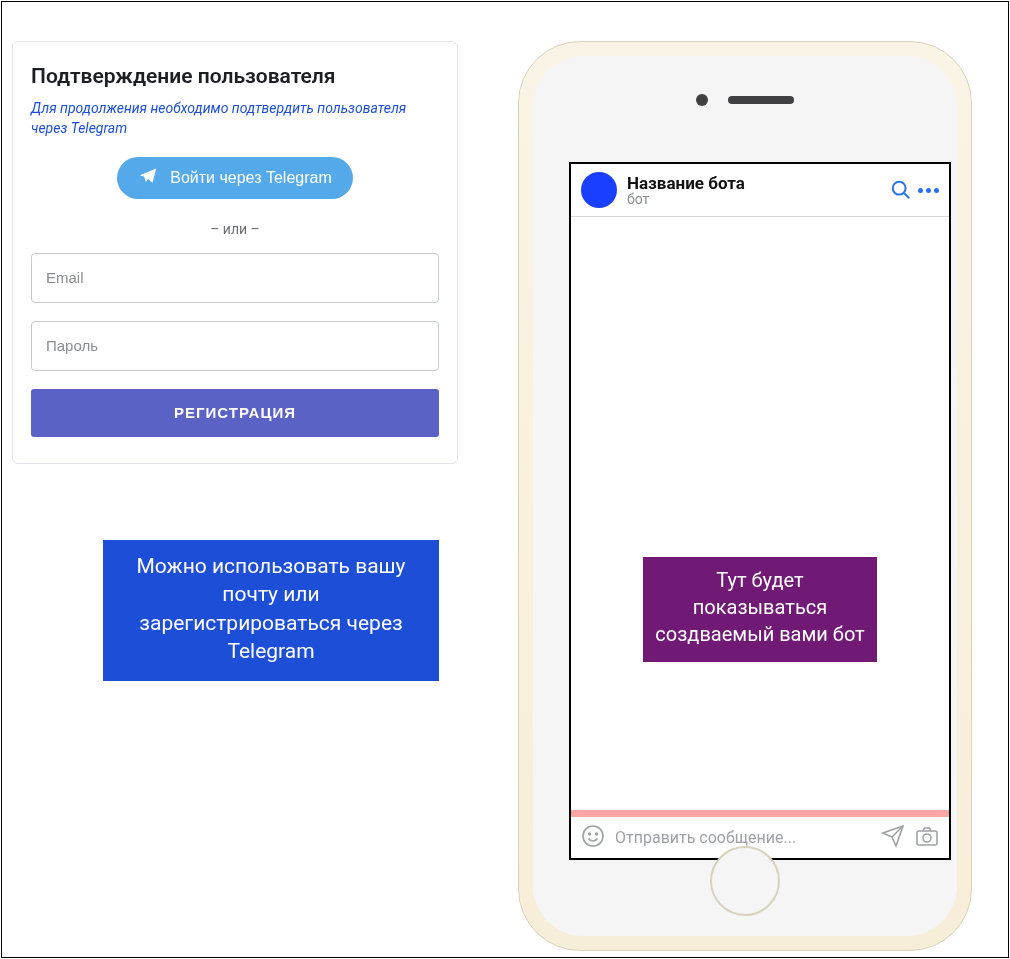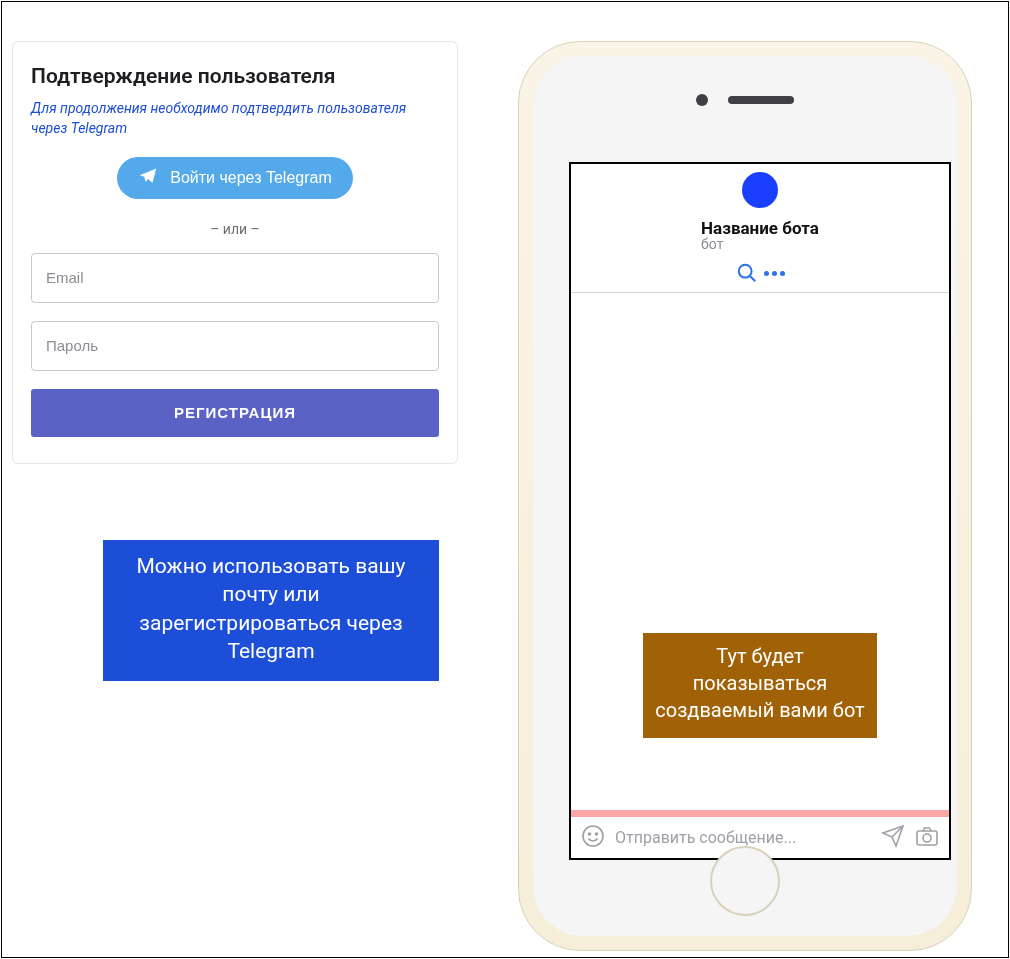--- a/index.html
+++ b/index.html
@@ -142,21 +142,20 @@
     width: 382px; height: 698px;
     background: #fff;
     border: 2px solid #000;
   }
   .screen-header {
     display: flex;
     align-items: center;
     padding: 8px 10px 8px 10px;
     border-bottom: 1px solid #d7d8dc;
     gap: 10px;
-    flex-direction: column;
   }
   .avatar {
     width: 36px; height: 36px; border-radius: 50%;
     background: #1a3fff;
     flex-shrink: 0;
   }
   .bot-meta { flex: 1; }
   .bot-name { font-size: 17px; font-weight: 700; color: #111; }
   .bot-sub { font-size: 14px; color: #8a8d92; margin-top: -2px; }
   .hdr-icons { display: flex; align-items: center; gap: 6px; color: #2a72e9; }
@@ -164,21 +163,21 @@
   .dots { display: flex; gap: 3px; }
   .dots span { width: 5px; height: 5px; border-radius: 50%; background: #2a72e9; }
   .screen-body {
     position: relative;
     height: 594px;
   }
   .callout-right {
     position: absolute;
     left: 50%; top: 340px; transform: translateX(-50%);
     width: 234px;
-    background: #a16207;
+    background: #701a75;
     color: #fff;
     text-align: center;
     font-size: 20px;
     line-height: 1.35;
     padding: 10px 12px 14px 12px;
   }
   .screen-input {
     position: absolute;
     left: 0; right: 0; bottom: 0;
     height: 48px;

